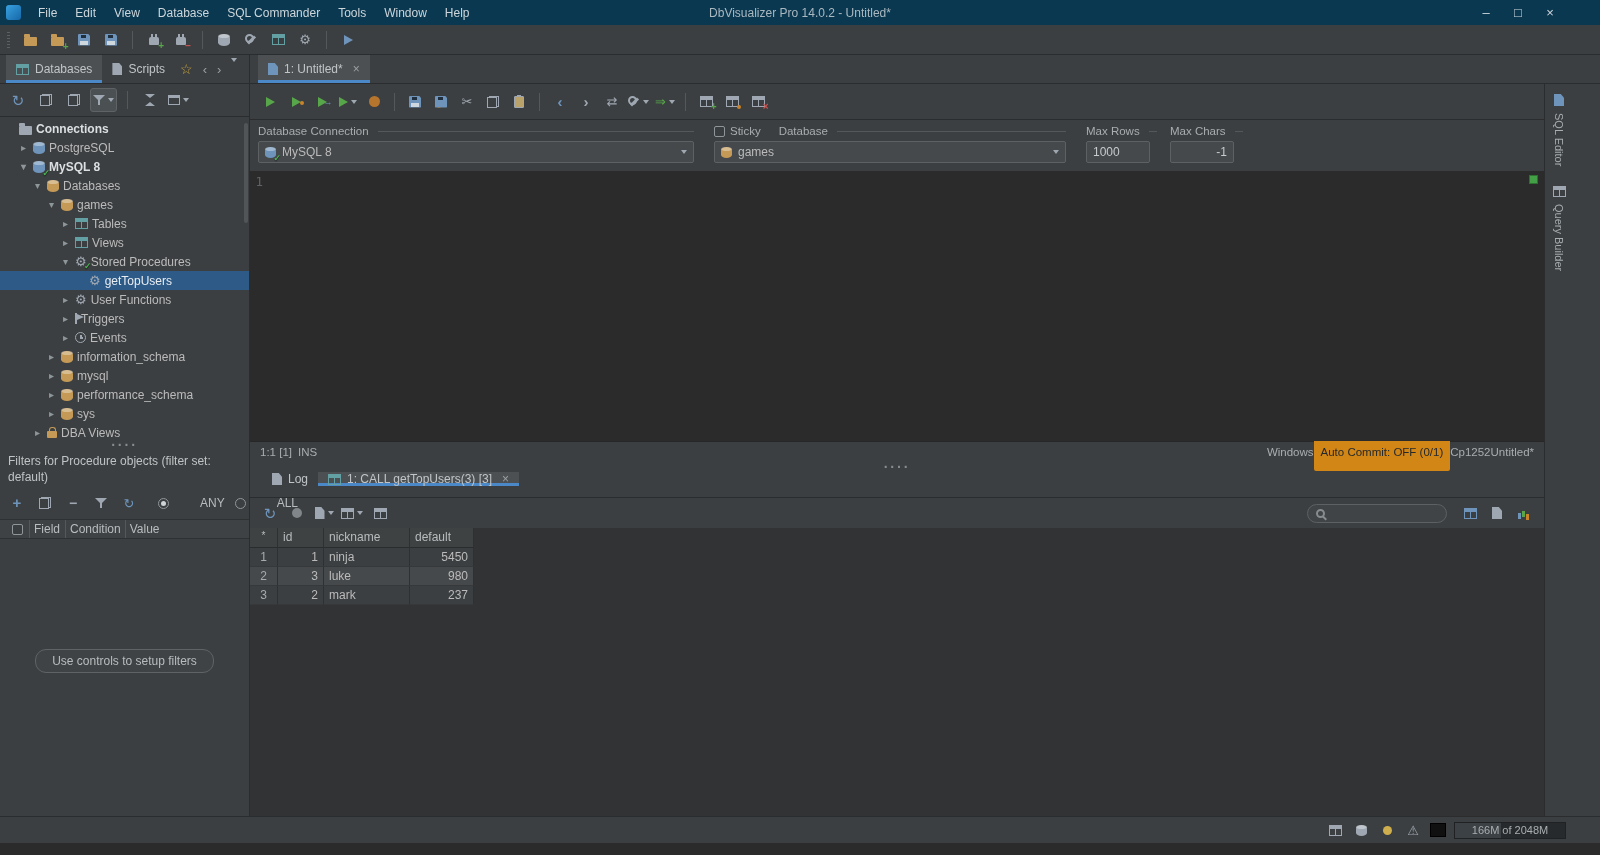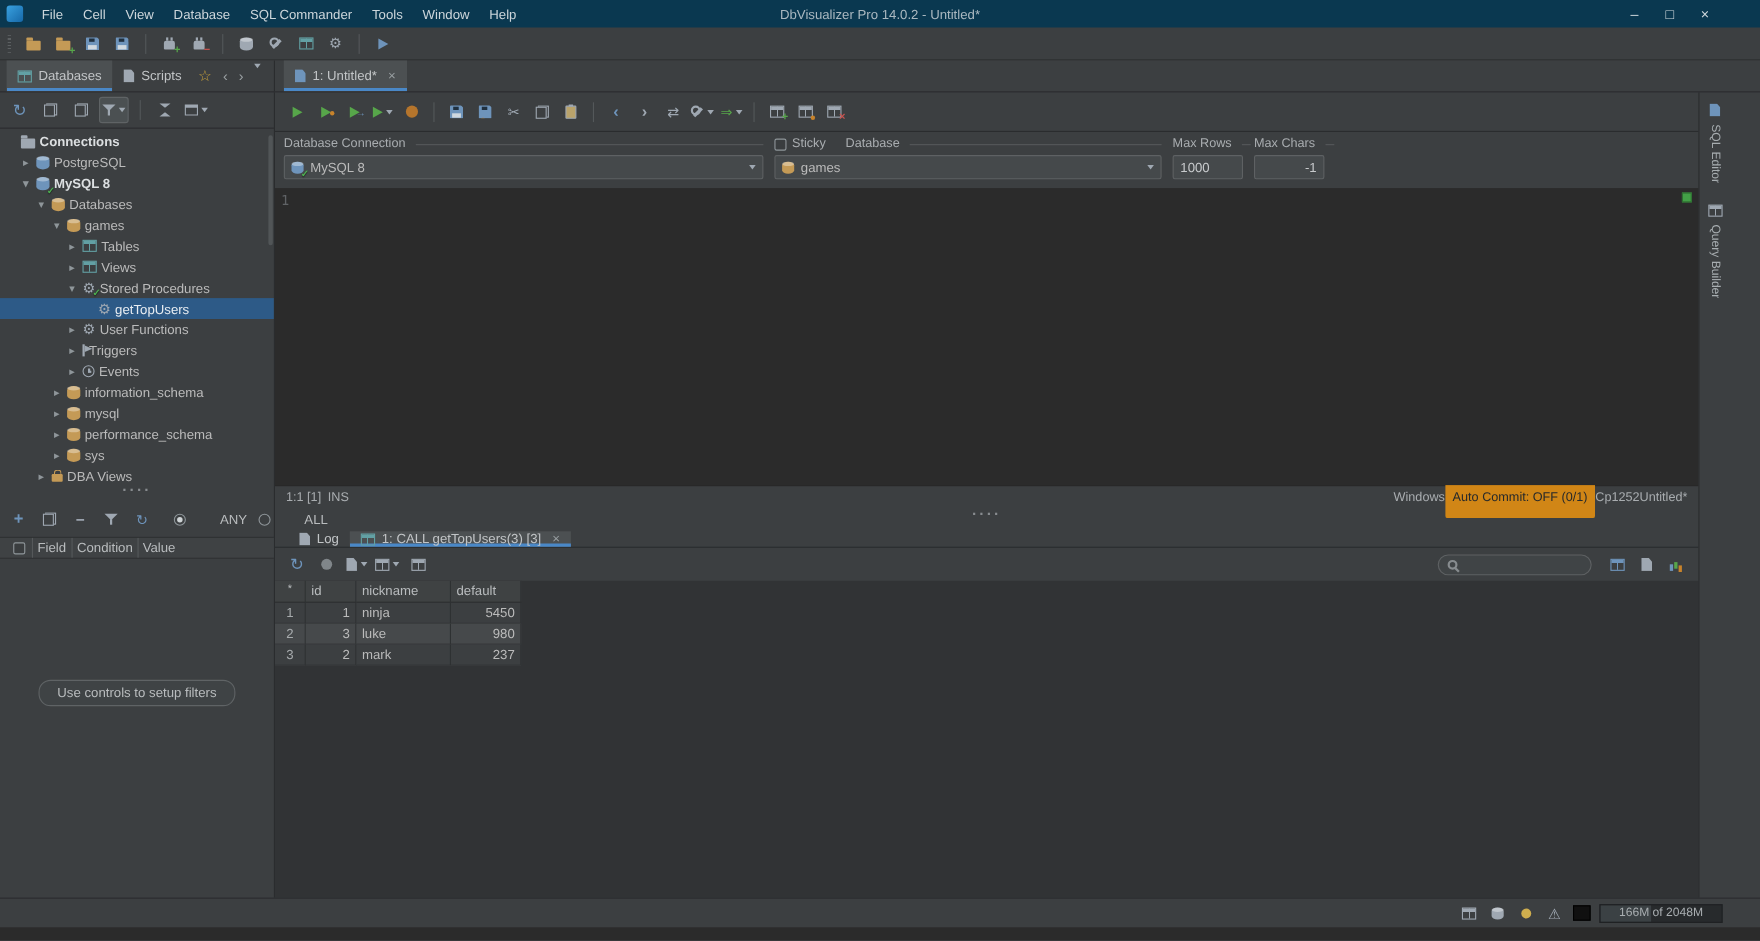--- a/index.html
+++ b/index.html
@@ -66,38 +66,38 @@
 .radio{width:11px;height:11px;border:1px solid #8f969a;border-radius:50%;display:inline-block;position:relative;flex:0 0 11px}
 .radio.on::after{content:"";position:absolute;inset:2px;background:#cfd4d6;border-radius:50%}
 .rlabel{color:#b9bcbe;margin-left:21px}
 .f-header{display:flex;height:20px;border-top:1px solid #2e3132;border-bottom:1px solid #2e3132;background:#3f4244;align-items:center;margin:0 -8px;padding:0 8px}
 .fh{border-right:1px solid #55585a;padding:0 4px;height:100%;display:flex;align-items:center;color:#b9bcbe}
 .fh.last{border-right:none;flex:1}
 .cb{width:11px;height:11px;border:1px solid #8f969a;border-radius:2px;background:#3a3d3f;flex:0 0 11px}
 .setup-btn{margin:110px auto 0;display:block;padding:4px 16px;background:#3f4345;border:1px solid #5f6365;border-radius:11px;color:#b9bcbe;font-size:12px;font-family:inherit}
 
 .sql-toolbar{height:36px;flex:0 0 36px;display:flex;align-items:center;gap:2px;padding:0 8px;border-bottom:1px solid var(--border)}
-.connrow{display:flex;gap:10px;padding:3px 8px 8px;flex:0 0 44px}
+.connrow{display:flex;gap:20px;padding:3px 8px 8px;flex:0 0 44px}
 .cgroup{display:flex;flex-direction:column;min-width:0}
 .glabel{display:flex;align-items:center;gap:5px;height:16px;color:#a9adb0;font-size:11.5px;white-space:nowrap}
 .hline{flex:1;height:1px;background:#55585a;margin-left:4px;min-width:8px}
 .combo{height:22px;margin-top:2px;background:var(--widget);border:1px solid var(--widget-border);border-radius:2px;display:flex;align-items:center;gap:6px;padding:0 6px}
 .combo .caret-down{margin-left:auto}
 .tfield{height:22px;margin-top:2px;background:var(--widget);border:1px solid var(--widget-border);border-radius:2px;display:flex;align-items:center;padding:0 6px;color:#c7cacc}
 .tfield.right{justify-content:flex-end}
 .code{flex:0 0 270px;background:var(--editor);display:flex;position:relative;font-family:"DejaVu Sans Mono","Liberation Mono",monospace;font-size:12.5px;padding-top:3px}
 .gutter{width:18px;flex:0 0 18px;text-align:right;color:#606366;padding-right:5px}
 .codeline{color:#a9b7c6;white-space:pre}
 .kw{color:var(--keyword);font-weight:bold}
 .stripe-mark{position:absolute;top:4px;right:6px;width:9px;height:9px;background:#43a047;border:1px solid #2e7031}
 .ed-status{height:21px;flex:0 0 21px;display:flex;align-items:center;gap:0;padding:0 10px;border-top:1px solid #272727;font-size:11.5px;color:#a9adb0}
 .ed-status .left-gap{margin-right:6px}
 .ac-badge{background:var(--autocommit);color:#26292b;padding:13px 7px;border-radius:2px;font-size:11.5px}
 
-.res-tabs{height:26px;flex:0 0 26px;display:flex;align-items:flex-end;padding-left:12px;border-bottom:1px solid var(--border)}
+.res-tabs{height:26px;flex:0 0 26px;display:flex;align-items:flex-start;padding-left:12px;border-bottom:1px solid var(--border)}
 .res-toolbar{height:30px;flex:0 0 30px;display:flex;align-items:center;gap:3px;padding:0 8px}
 .searchbox{width:140px;height:19px;border:1px solid var(--widget-border);border-radius:10px;background:#404446;display:flex;align-items:center;padding:0 8px;margin-right:8px}
 .grid-wrap{flex:1;background:var(--panel-dark);overflow:hidden;min-height:0}
 .ghead,.grow{display:flex}
 .gcell{padding:2px 5px;border-right:1px solid #2e3132;border-bottom:1px solid #36383a;height:19px;background:var(--panel);overflow:hidden;white-space:nowrap}
 .ghead .gcell{height:20px;background:#3f4243;border-bottom:1px solid #2a2c2d;color:#b9bcbe}
 .rn{flex:0 0 28px;text-align:center;color:#a7abad}
 .c-id{flex:0 0 46px}
 .c-nick{flex:0 0 86px}
 .c-pts{flex:0 0 64px}
@@ -175,21 +175,21 @@
 </style>
 </head>
 <body>
 
 <div class="app">
 
   <div class="titlebar">
     <span class="logo"></span>
     <nav class="menubar">
         <span>File</span>
-        <span>Cell</span>
+        <span>Edit</span>
         <span>View</span>
         <span>Database</span>
         <span>SQL Commander</span>
         <span>Tools</span>
         <span>Window</span>
         <span>Help</span>
       </nav>
     <div class="win-title">DbVisualizer Pro 14.0.2 - Untitled*</div>
     <div class="winctl">
       <span>–</span>
@@ -371,20 +371,21 @@
             <span>sys</span>
           </div>
           <div class="trow" style="padding-left: 32px;">
             <span class="arrow">▸</span>
             <span class="shape sh-lock tone-amber"></span>
             <span>DBA Views</span>
           </div>
         </div>
       <div class="splitter">····</div>
       <div class="filters">
+        <div class="f-title">Filters for Procedure objects (filter set: default)</div>
         <div class="f-toolbar">
           <span class="tbtn sm">
               <span class="plus">+</span>
             </span>
           <span class="tbtn sm">
               <span class="shape sh-copy"></span>
             </span>
           <span class="tbtn sm">
               <span class="minus">−</span>
             </span>

